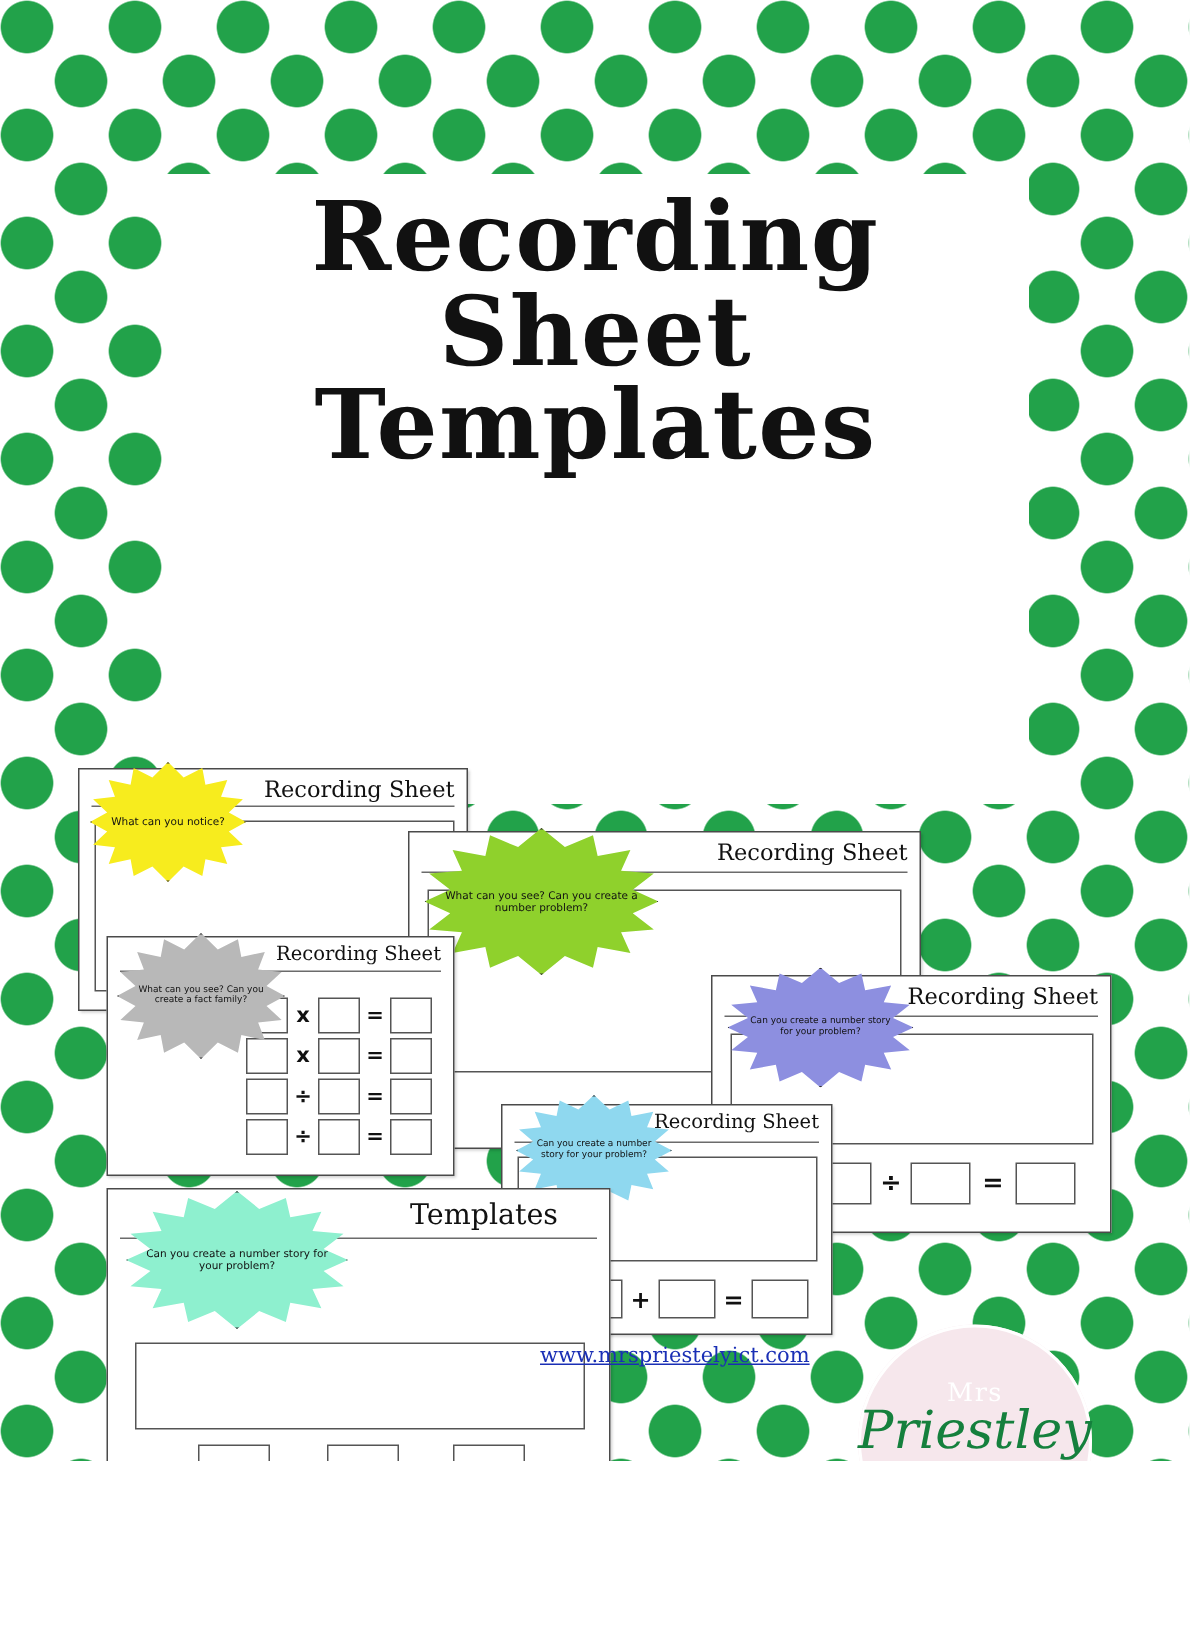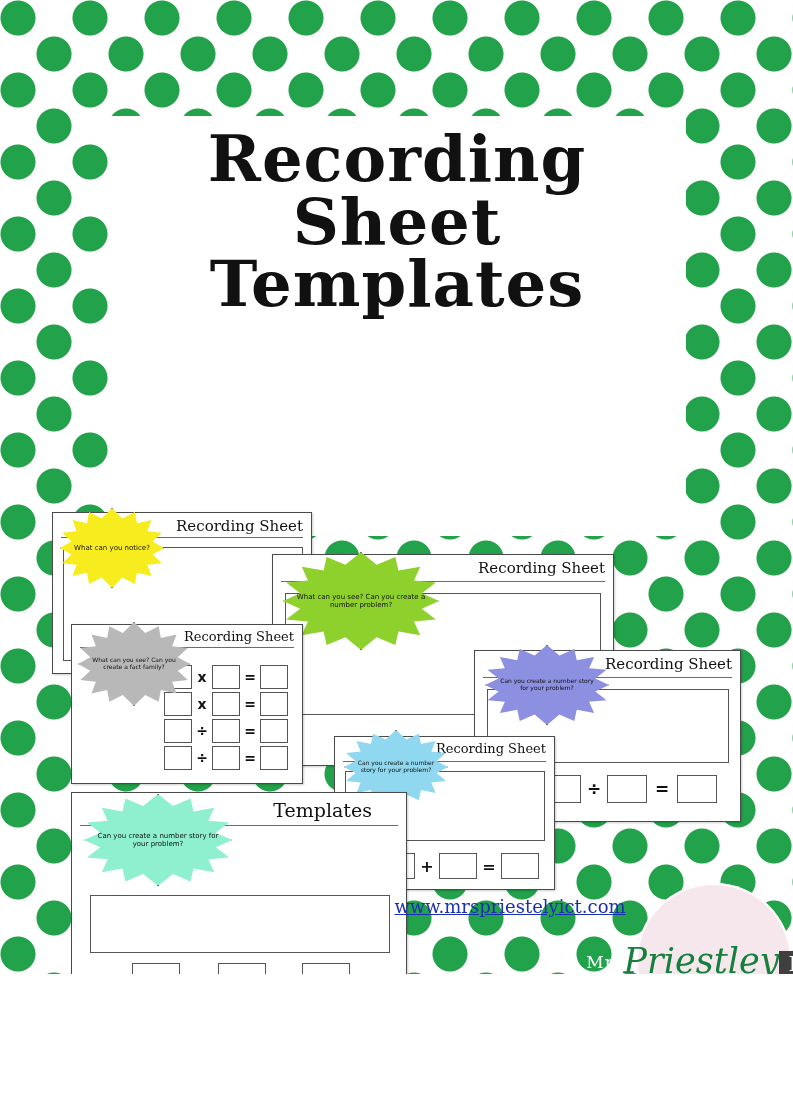--- a/index.html
+++ b/index.html
@@ -138,44 +138,44 @@
     color: #111111;
     text-align: center;
   }
 
   
   .footer {
     position: absolute;
     left: 360px;
     top: 896px;
     width: 300px;
-    text-align: center;
-    font-family: "DejaVu Serif", serif;
-    font-size: 18px;
+    text-align: left;
+    font-family: "DejaVu Serif", serif;
+    font-size: 14px;
     color: #111111;
   }
   .footer a, .footer .link {
     color: #1a2fb5;
     text-decoration: underline;
     display: block;
     margin-bottom: 3px;
   }
   .footer .copy { display: block; }
 
   
   .logo {
     position: absolute;
-    left: 636px;
+    left: 572px;
     top: 883px;
     width: 156px;
     height: 156px;
     border-radius: 50%;
     background: #f6e7ec;
     display: flex;
-    flex-direction: row;
+    flex-direction: column;
     align-items: center;
     justify-content: center;
     box-shadow: 0 0 0 2px #ffffff inset;
   }
   .logo .l1 {
     font-family: "DejaVu Serif", serif;
     font-size: 17px;
     color: #ffffff;
     letter-spacing: 1px;
     margin-bottom: -2px;

